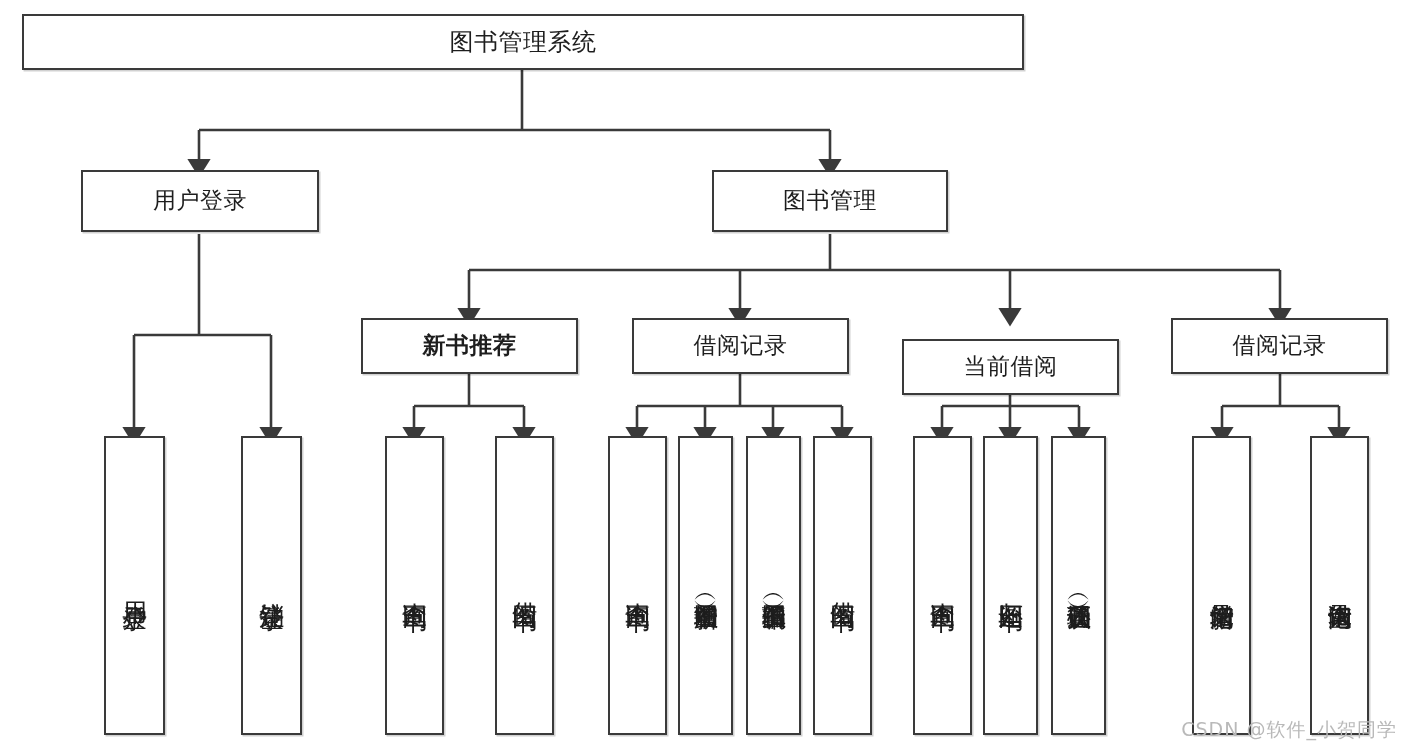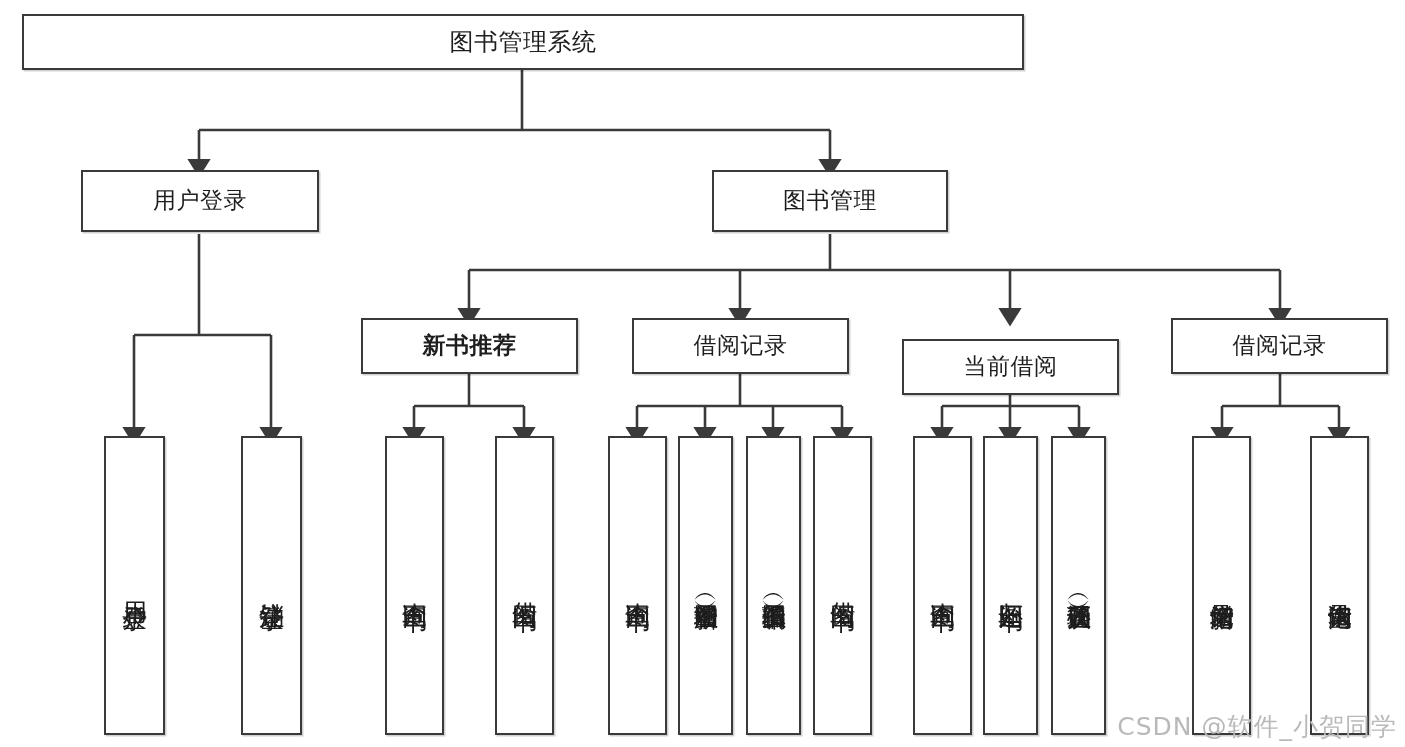--- a/index.html
+++ b/index.html
@@ -68,21 +68,21 @@
   }
   .node.v.long .label {
     font-size: 24px;
     letter-spacing: 0px;
     line-height: 1.12;
   }
   #watermark {
     position: absolute;
     right: 8px;
     bottom: 4px;
-    font-size: 25px;
+    font-size: 19px;
     color: #b9b9b9;
     letter-spacing: 1px;
     white-space: nowrap;
     font-family: "DejaVu Sans", "Liberation Sans", sans-serif;
   }
 </style>
 </head>
 <body>
 
 <div id="canvas">

